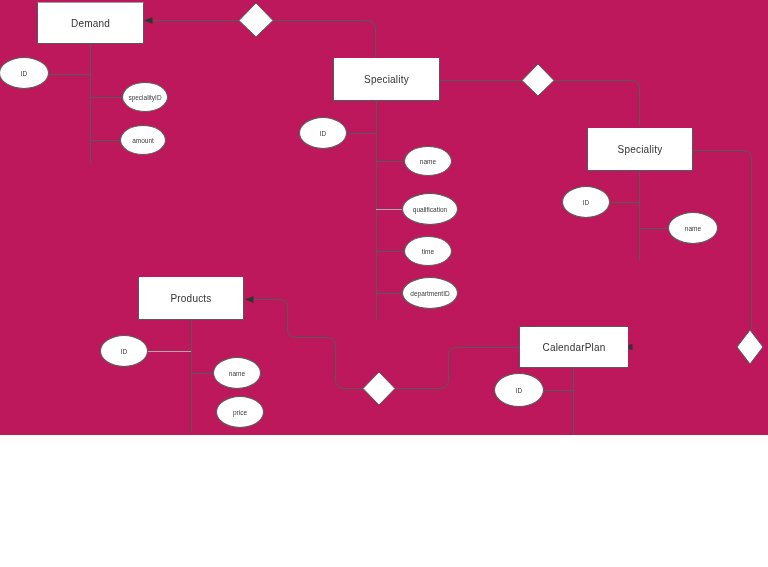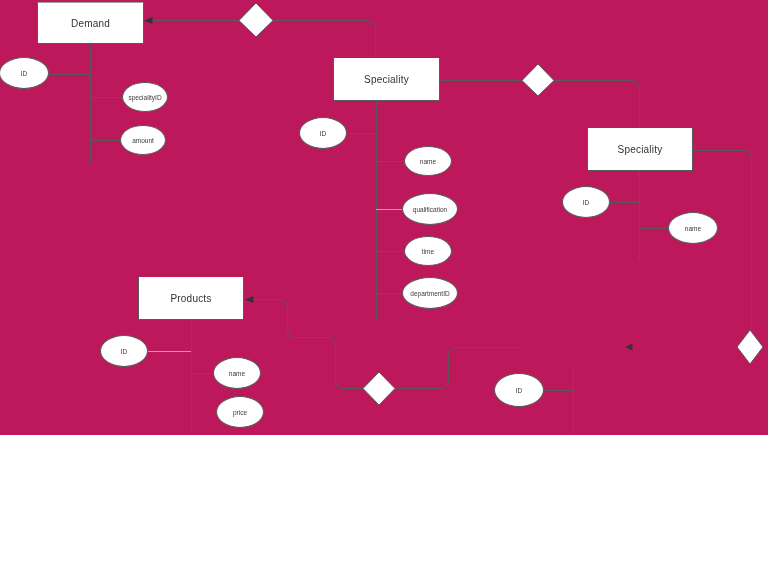--- a/index.html
+++ b/index.html
@@ -89,20 +89,23 @@
   </div>
 
   <div class="entity open-top" style="left:587px;top:128px;width:106px;height:43px;">
     <span class="lbl">Speciality</span>
   </div>
 
   <div class="entity open-top" style="left:138px;top:277px;width:106px;height:43px;text-align:center;">
     <span class="lbl">Products</span>
   </div>
 
+  <div class="entity open-right" style="left:519px;top:326px;width:109px;height:42px;">
+    <span class="lbl">CalendarPlan</span>
+  </div>
 
   <div class="attr" style="left:-1px;top:57px;width:50px;height:32px;">
     <span class="lbl">ID</span>
   </div>
   <div class="attr" style="left:122px;top:82px;width:46px;height:30px;">
     <span class="lbl">specialityID</span>
   </div>
   <div class="attr" style="left:120px;top:125px;width:46px;height:30px;">
     <span class="lbl">amount</span>
   </div>

